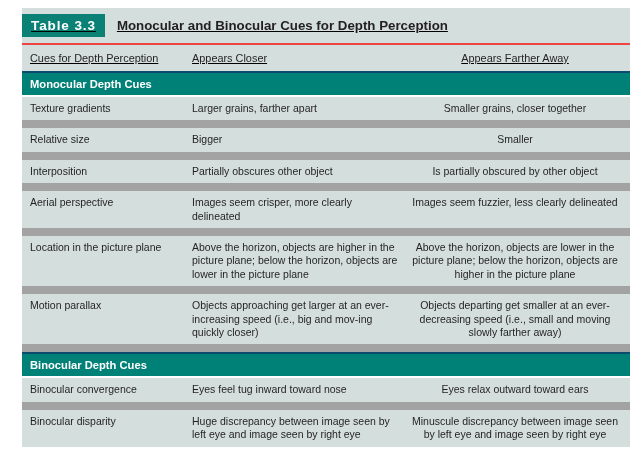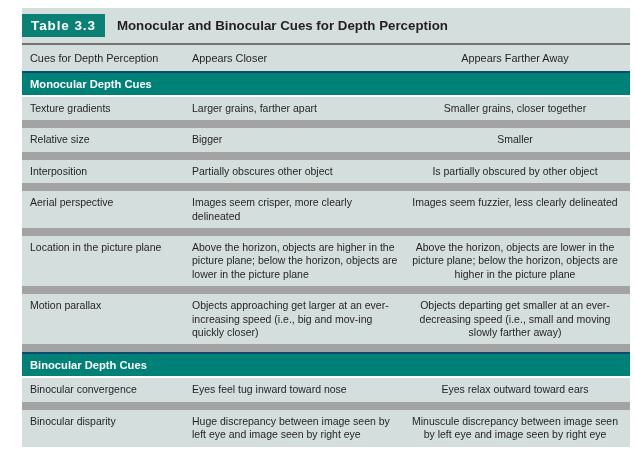--- a/index.html
+++ b/index.html
@@ -22,20 +22,21 @@
     width: 608px;
     background: #d3dedd;
   }
 
   
   .title-bar {
     display: flex;
     align-items: center;
     padding: 6px 0 6px 0;
     background: #d3dedd;
+    text-decoration: underline;
   }
   .table-badge {
     background: #0b8176;
     color: #ffffff;
     font-size: 13.5px;
     font-weight: bold;
     letter-spacing: 0.9px;
     padding: 4px 9px 4px 9px;
     line-height: 15px;
     white-space: nowrap;
@@ -54,23 +55,24 @@
     color: #2a2a2a;
     font-size: 10.6px;
     line-height: 14.2px;
     padding: 3px 8px 9px 8px;
     max-width: 600px;
   }
 
   
   .col-header-row {
     display: flex;
-    border-top: 2px solid #737373;
+    border-top: 2px solid #ef4444;
     padding: 6px 0 6px 0;
     background: #d3dedd;
+    text-decoration: underline;
   }
   .col-header-row .cell {
     color: #231f20;
     font-size: 10.9px;
     font-weight: normal;
     line-height: 14px;
   }
 
   
   .section-band {

